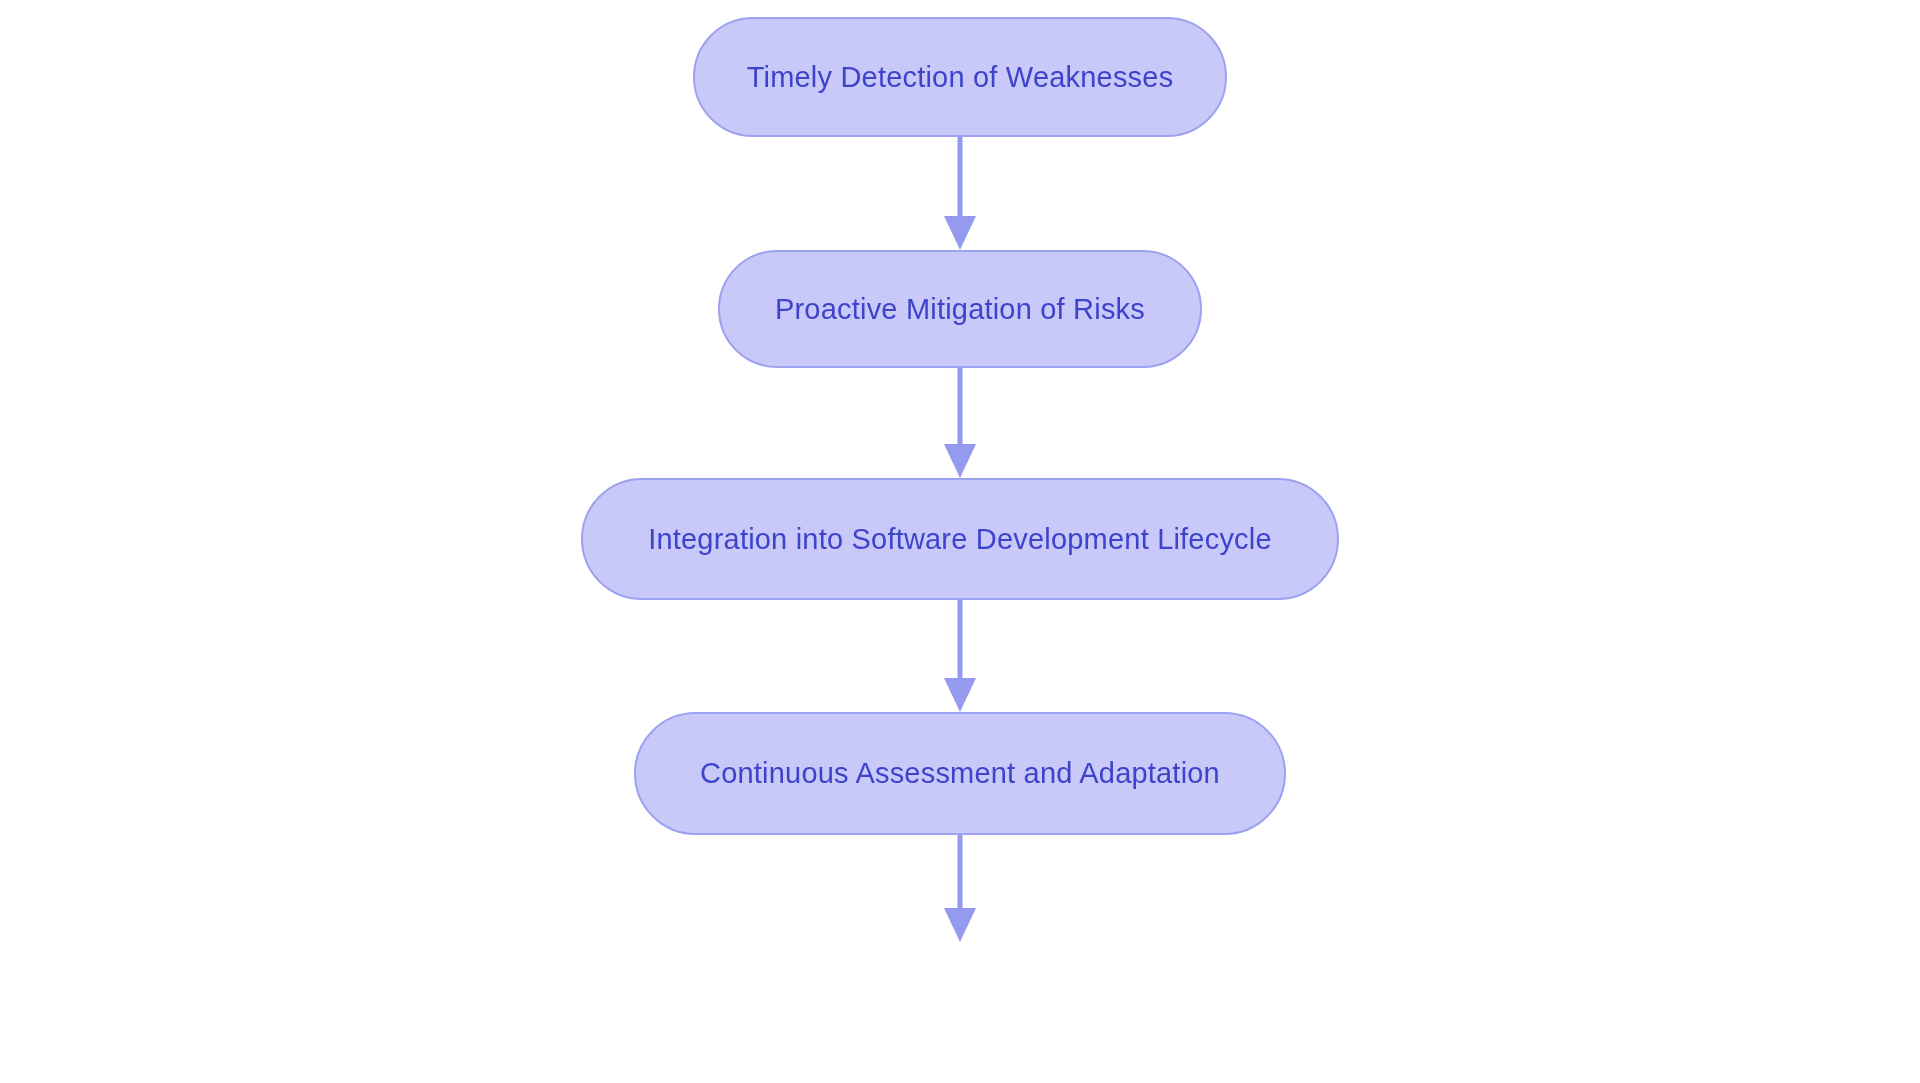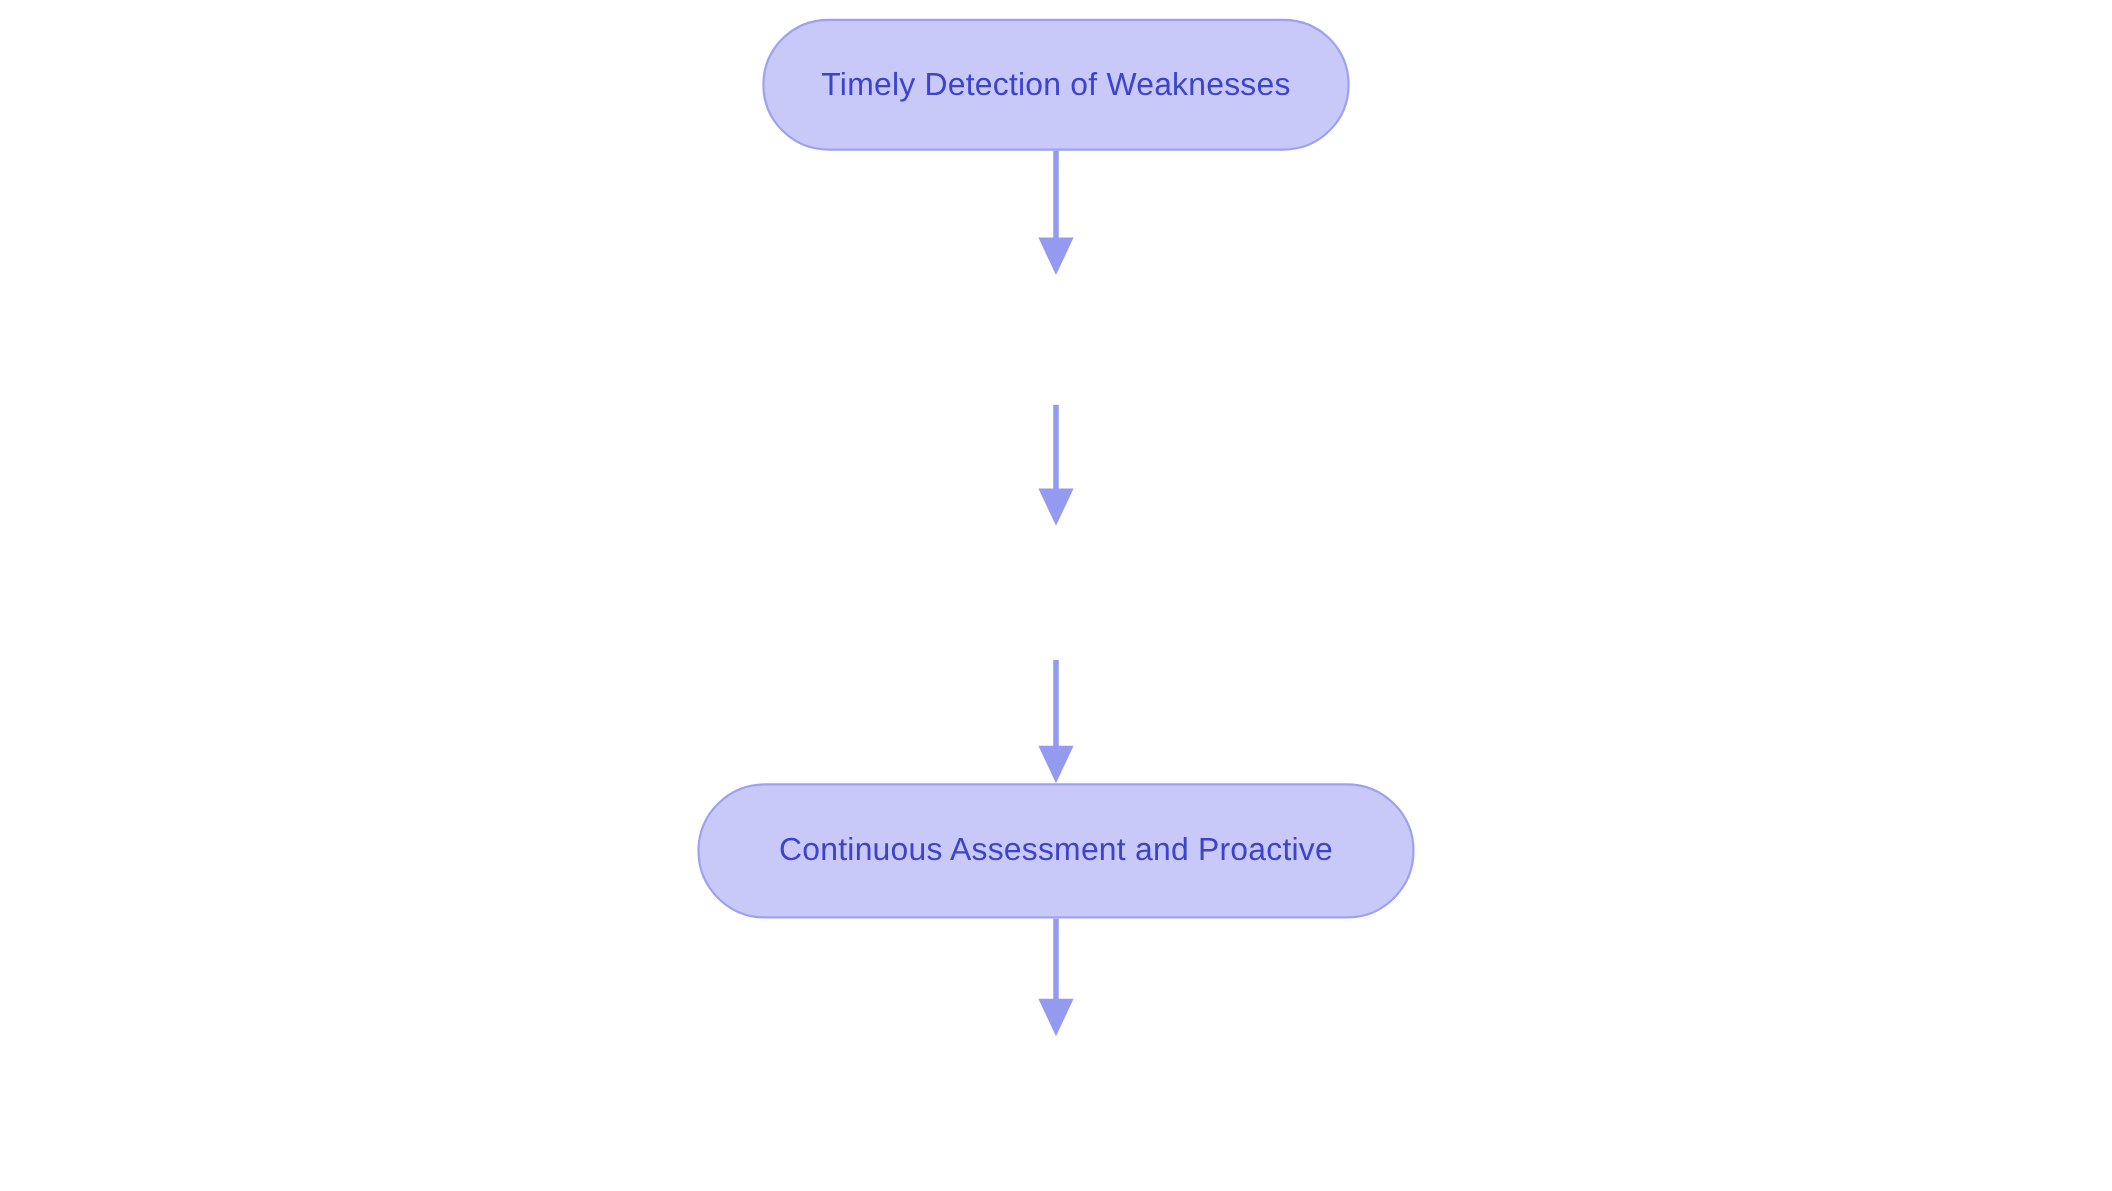--- a/index.html
+++ b/index.html
@@ -78,34 +78,40 @@
 
   <div class="node node-1">
     <span class="node-label">Timely Detection of Weaknesses</span>
   </div>
 
   <div class="arrow arrow-1">
     <div class="shaft"></div>
     <div class="head"></div>
   </div>
 
+  <div class="node node-2">
+    <span class="node-label">Proactive Mitigation of Risks</span>
+  </div>
 
   <div class="arrow arrow-2">
     <div class="shaft"></div>
     <div class="head"></div>
   </div>
 
+  <div class="node node-3">
+    <span class="node-label">Integration into Software Development Lifecycle</span>
+  </div>
 
   <div class="arrow arrow-3">
     <div class="shaft"></div>
     <div class="head"></div>
   </div>
 
   <div class="node node-4">
-    <span class="node-label">Continuous Assessment and Proactive</span>
+    <span class="node-label">Continuous Assessment and Adaptation</span>
   </div>
 
   <div class="arrow arrow-4">
     <div class="shaft"></div>
     <div class="head"></div>
   </div>
 
 
 </div>
 

